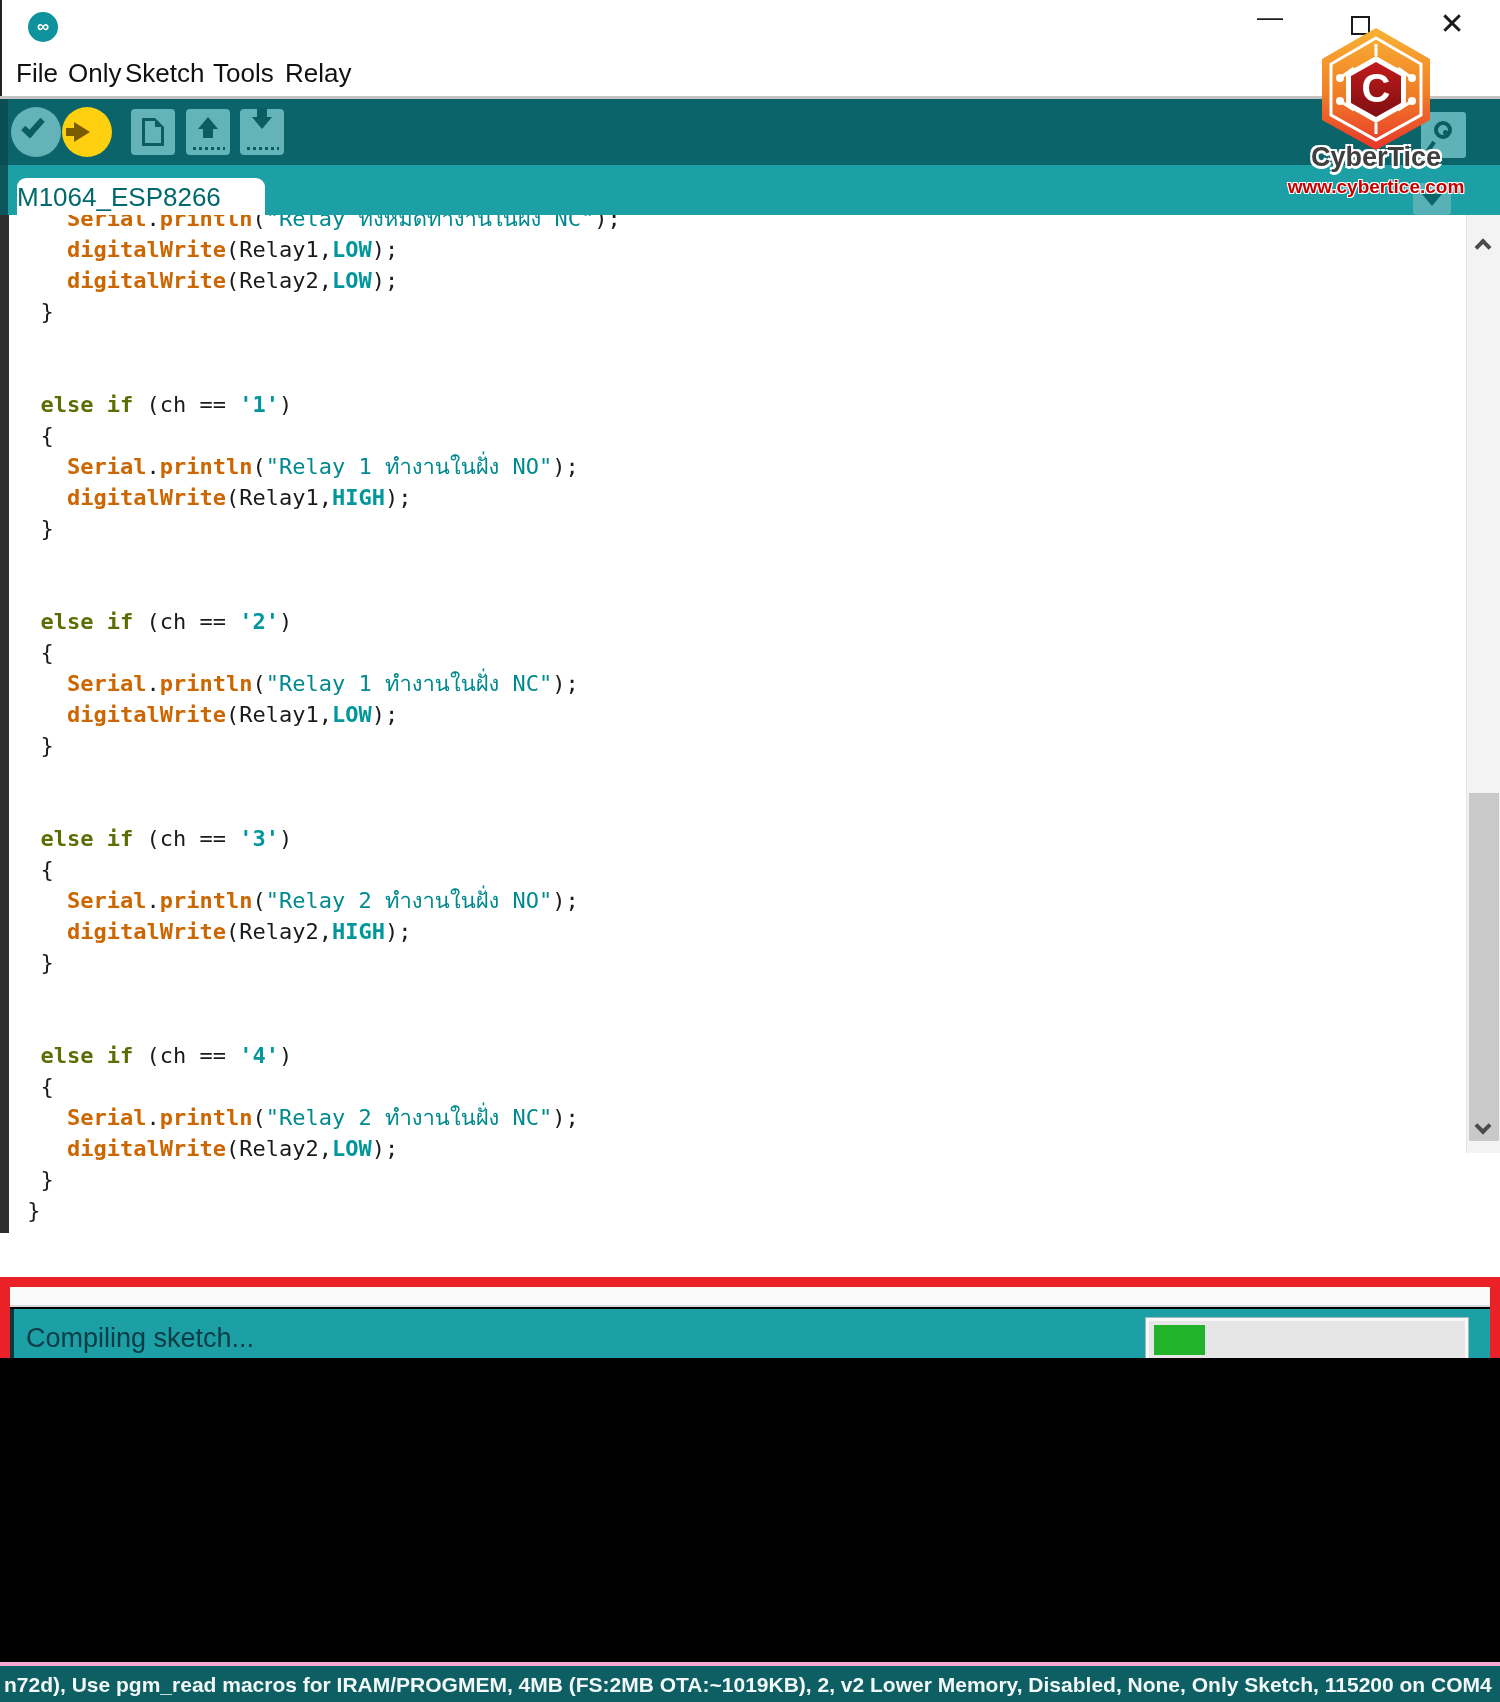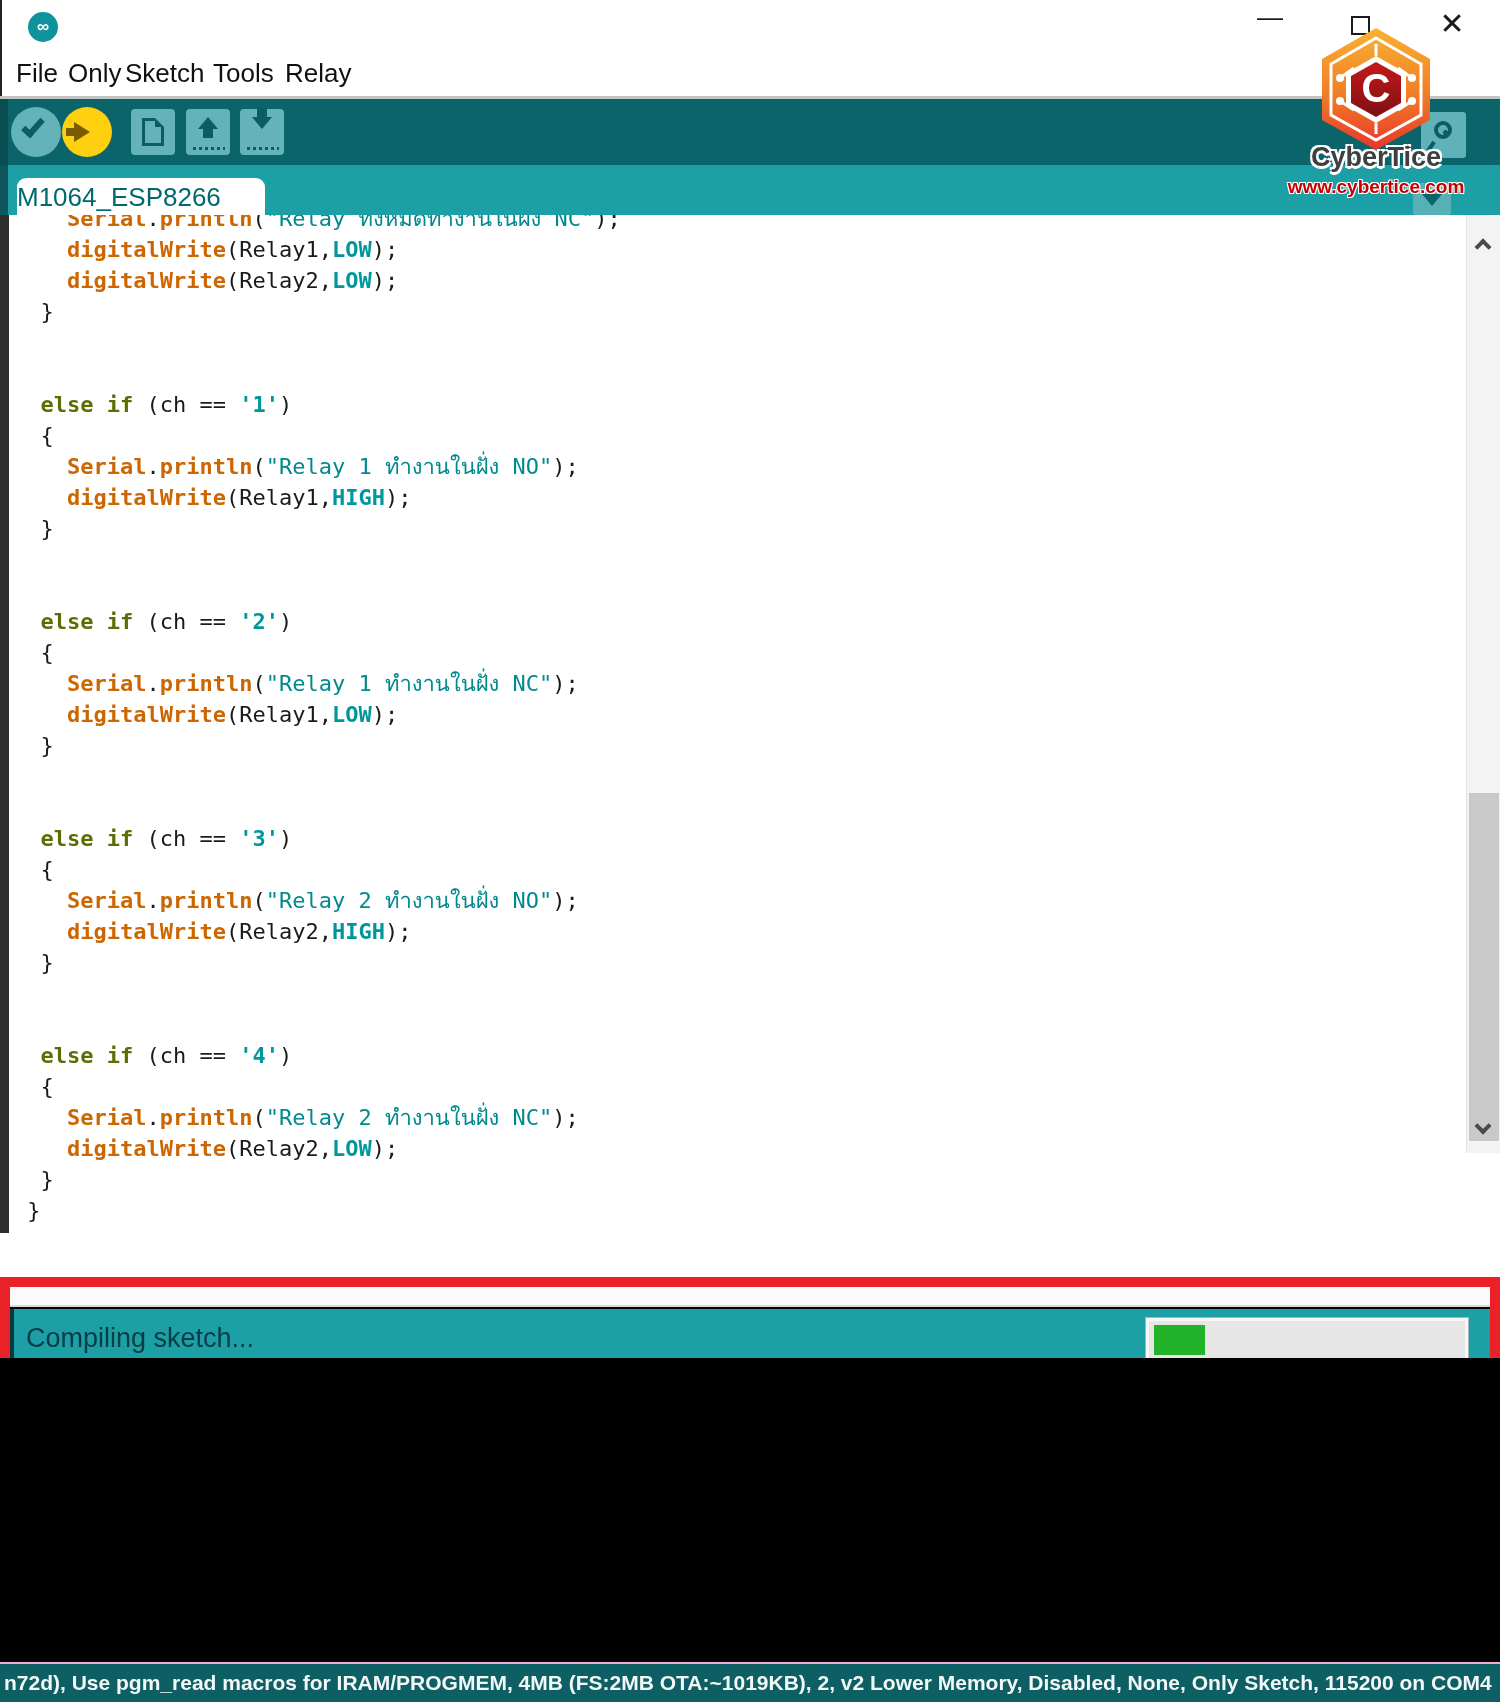--- a/index.html
+++ b/index.html
@@ -93,21 +93,21 @@
   #statusbar{position:absolute;left:0;top:22px;width:1480px;height:62px;background:var(--teal-mid);border-left:4px solid #063A40;}
   #status-text{position:absolute;left:12px;top:14px;font-size:27px;color:#083C46;}
   #progress{position:absolute;right:22px;top:9px;width:322px;height:44px;background:#E6E6E6;
     border:3px solid #F7F7F7;box-shadow:0 0 0 1px #9FB9BB;}
   #progress-fill{position:absolute;left:5px;top:4px;height:30px;background:var(--green);}
   #redbox-blackstrip{position:absolute;left:0;top:84px;width:1480px;height:21px;background:#000;}
 
   
   #console{left:0;top:1358px;width:1500px;height:304px;background:#000;}
   #bottomline{left:0;top:1662px;width:1500px;height:40px;background:var(--teal-statusline);
-    border-top:2px solid #f9a8d4;}
+    border-top:4px solid #f9a8d4;}
   #bottomline-text{position:absolute;left:4px;top:7px;font-size:21px;font-weight:bold;color:#F2F7F7;
     white-space:nowrap;letter-spacing:0px;}
 
   
   #brand{left:1296px;top:26px;width:160px;height:175px;z-index:50;}
   #brand svg{position:absolute;left:0;top:0;}
   #brand-name{position:absolute;left:-10px;top:116px;width:180px;text-align:center;
     font-size:27px;font-weight:bold;color:#3F3F3F;letter-spacing:0px;
     text-shadow:-2px -2px 0 #fff,2px -2px 0 #fff,-2px 2px 0 #fff,2px 2px 0 #fff,0 3px 0 #fff;}
   #brand-url{position:absolute;left:-10px;top:150px;width:180px;text-align:center;

